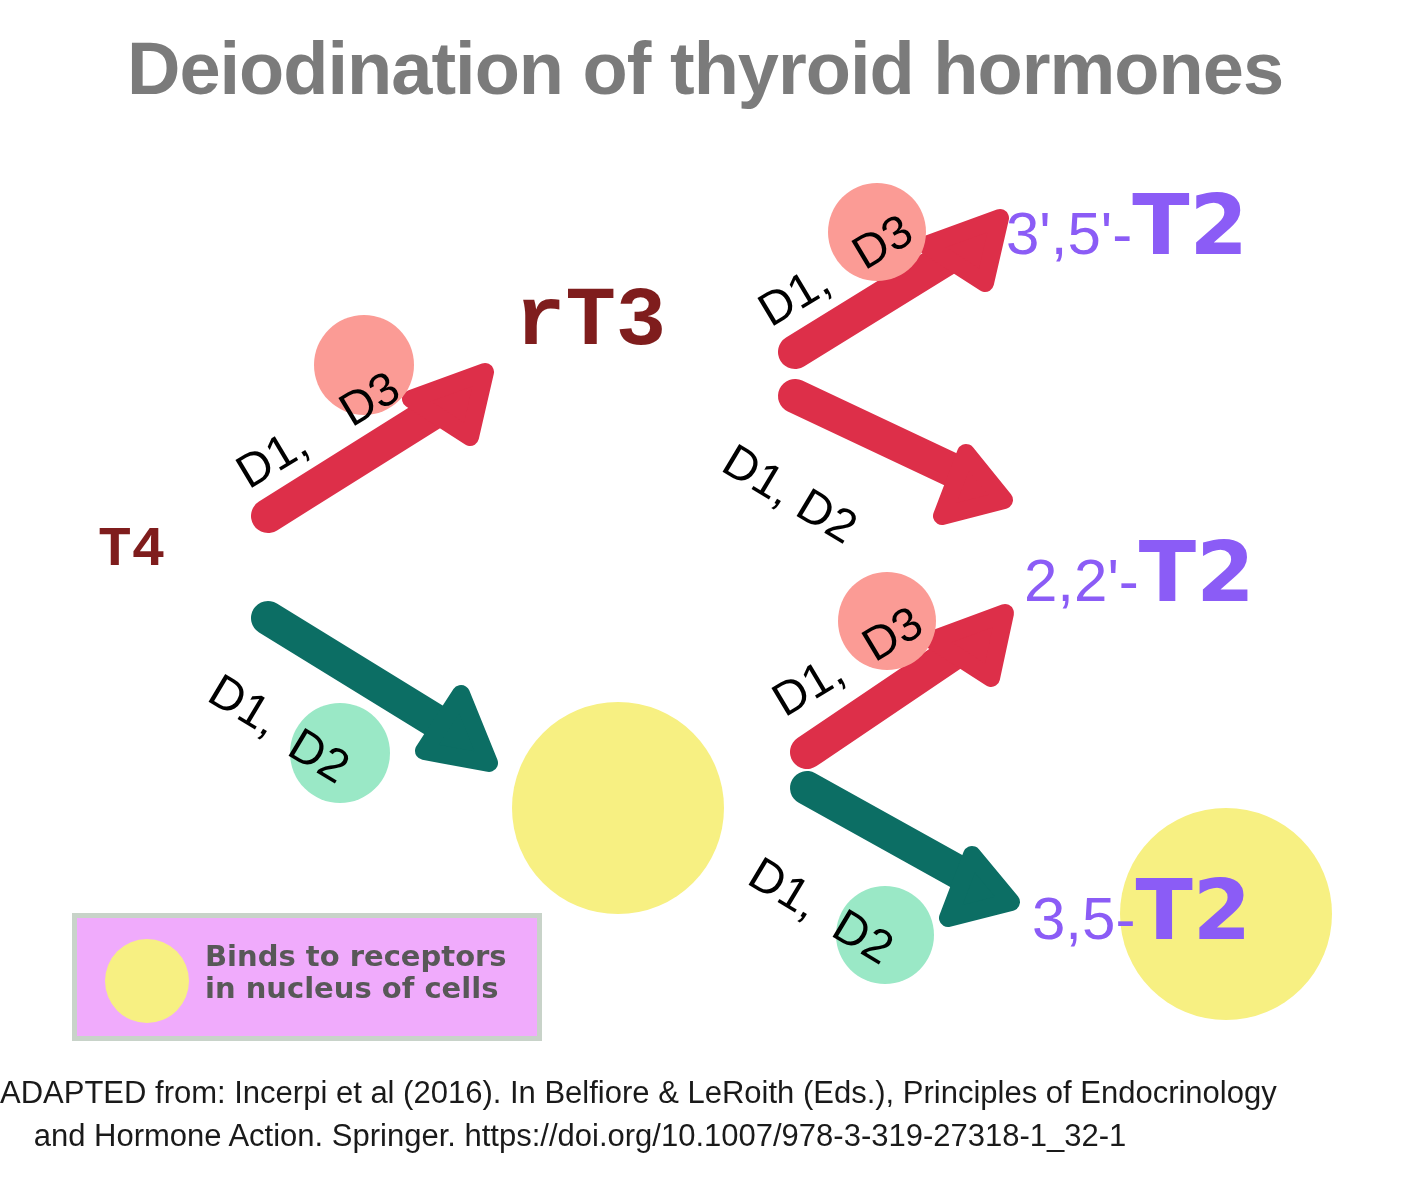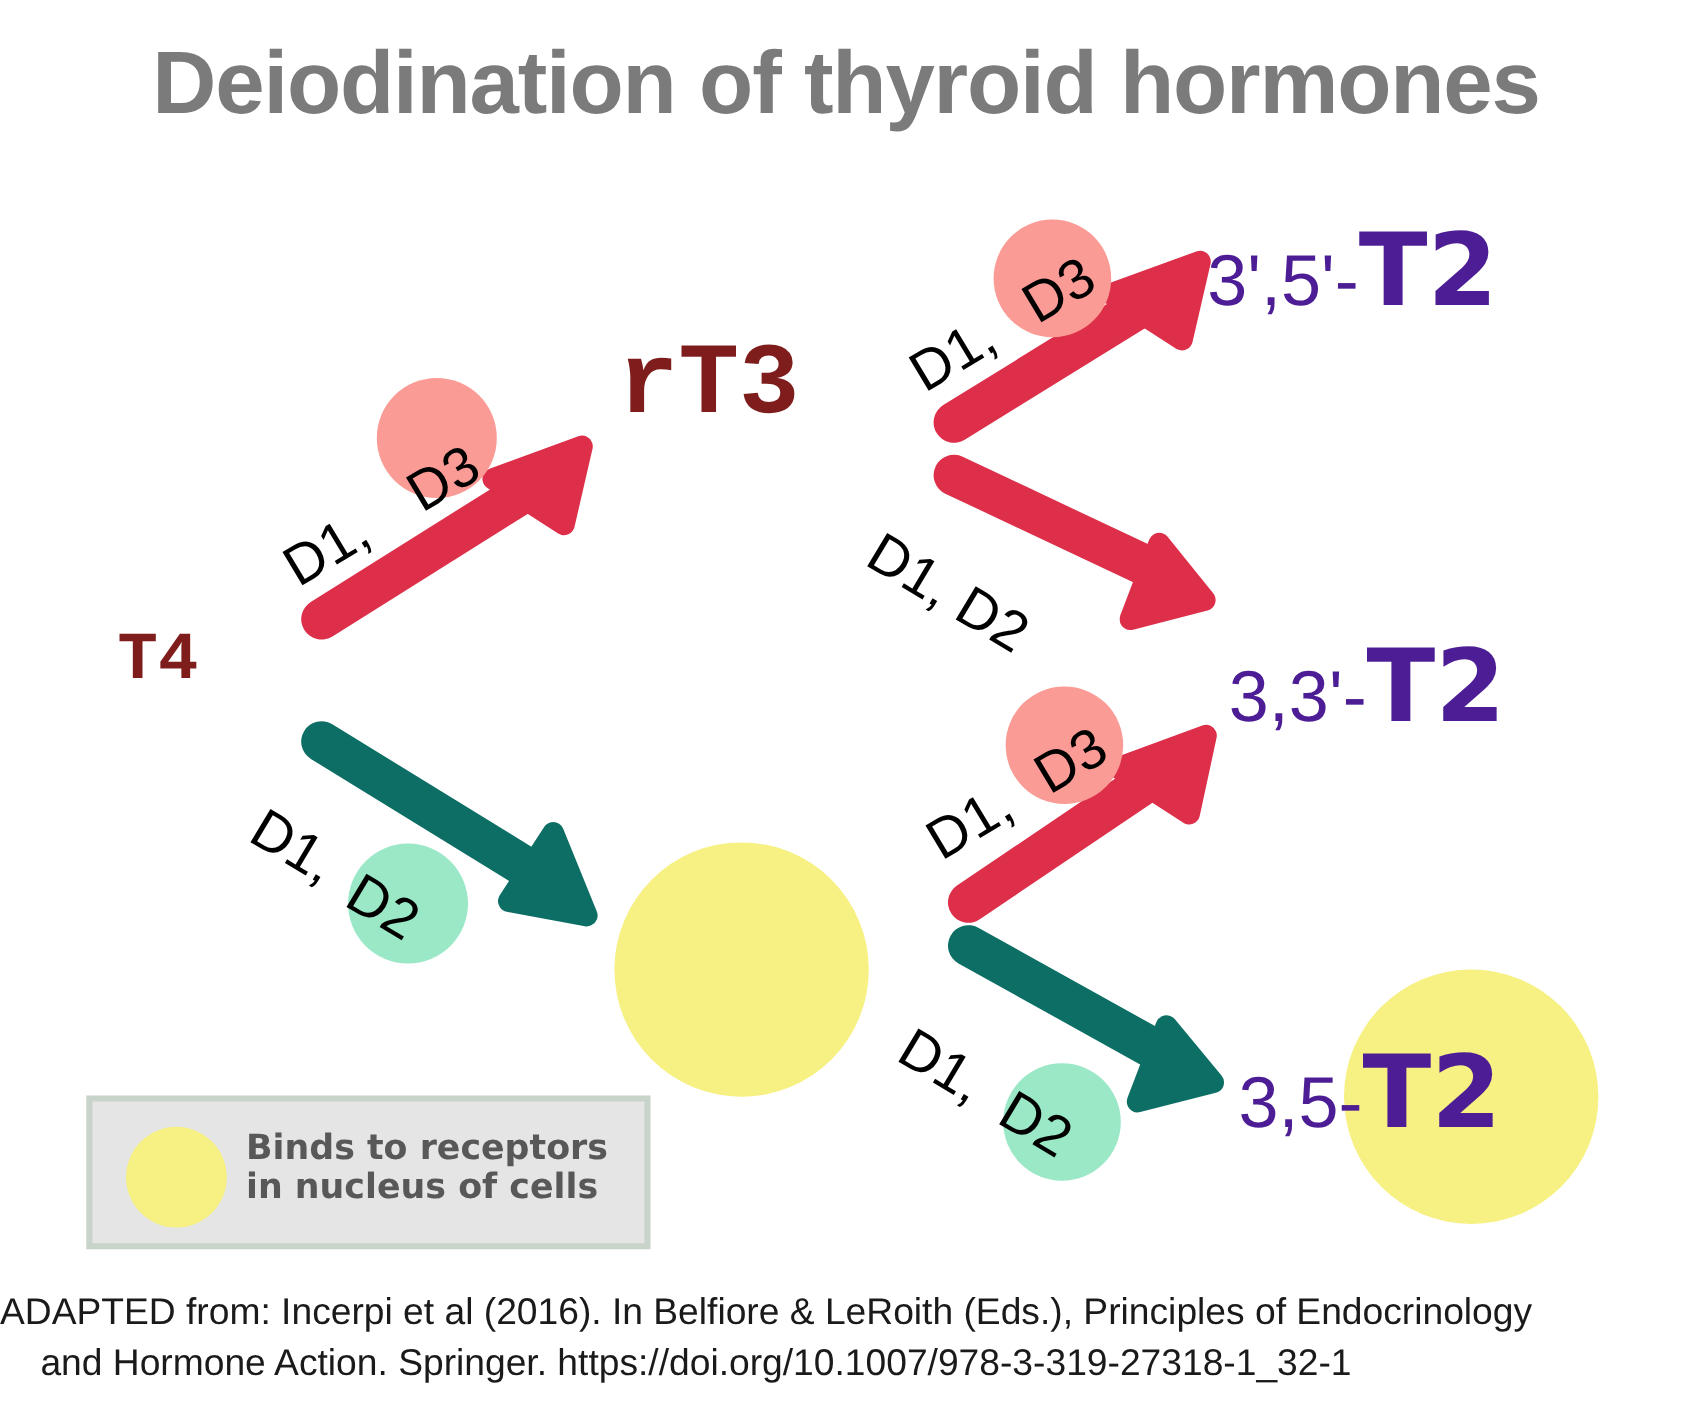--- a/index.html
+++ b/index.html
@@ -75,21 +75,21 @@
     width: 212px;
     height: 212px;
     border-radius: 50%;
     background: #f7f082;
   }
 
   
   .product-label {
     position: absolute;
     white-space: nowrap;
-    color: #4c1d95;
+    color: #8b5cf6;
     line-height: 1;
     font-family: "DejaVu Sans", sans-serif;
   }
   .product-label .prefix {
     font-family: "Liberation Sans", sans-serif;
     font-weight: normal;
     font-size: 60px;
     letter-spacing: 0px;
   }
   .product-label .core {
@@ -119,21 +119,21 @@
   .enz-circle.mint { background: #9ae8c6; }
 
   
   #legend {
     position: absolute;
     left: 72px;
     top: 913px;
     width: 470px;
     height: 128px;
     border: 5px solid #c8d3c9;
-    background: #e5e5e5;
+    background: #f0abfc;
     box-sizing: border-box;
   }
   #legend-swatch {
     position: absolute;
     left: 28px;
     top: 21px;
     width: 84px;
     height: 84px;
     border-radius: 50%;
     background: #f7f082;
@@ -234,21 +234,21 @@
   <div class="enz" style="left:852px; top:897px; transform: rotate(31deg);">D2</div>
 
   <div class="node-label" id="node-t4">T4</div>
   <div class="node-label" id="node-rt3">rT3</div>
 
   <div class="product-label" id="prod-35t2">
     <span class="prefix">3',5'-</span><span class="core">T2</span>
   </div>
 
   <div class="product-label" id="prod-33t2">
-    <span class="prefix">3,3'-</span><span class="core">T2</span>
+    <span class="prefix">2,2'-</span><span class="core">T2</span>
   </div>
 
   <div class="product-label" id="prod-3t52">
     <span class="prefix">3,5-</span><span class="core">T2</span>
   </div>
 
   <div id="legend">
     <div id="legend-swatch"></div>
     <div id="legend-text">Binds to receptors
 in nucleus of cells</div>

